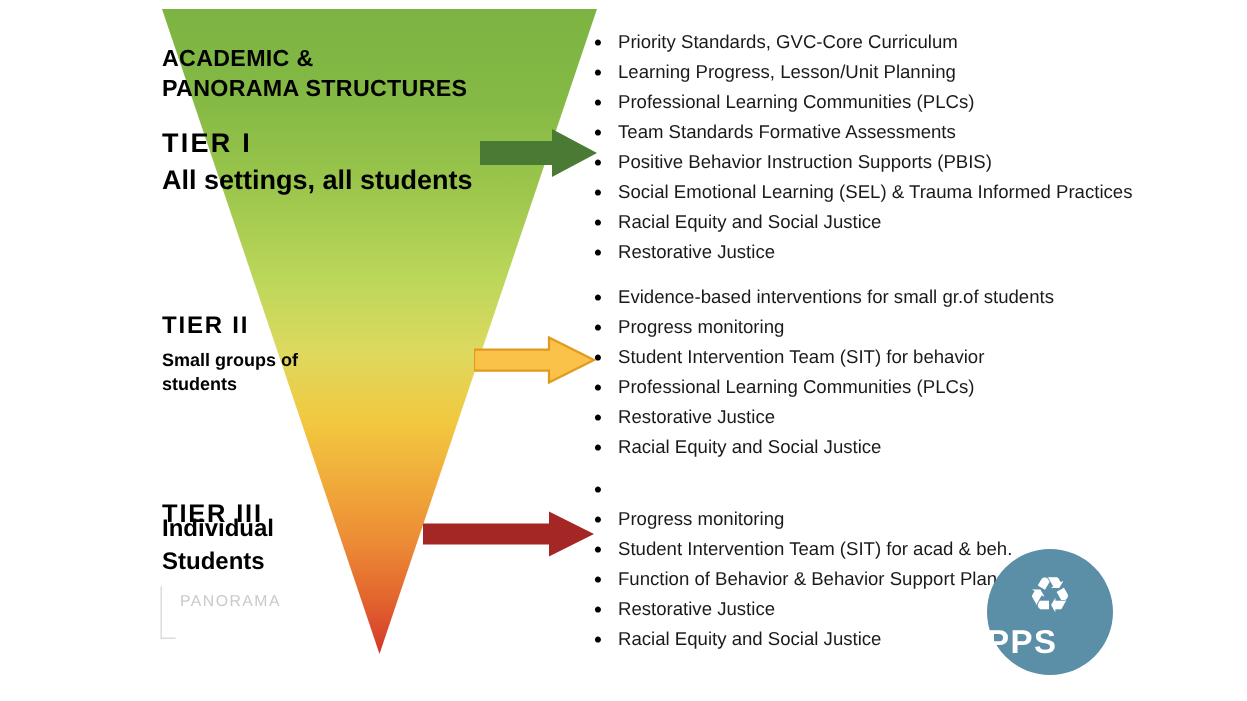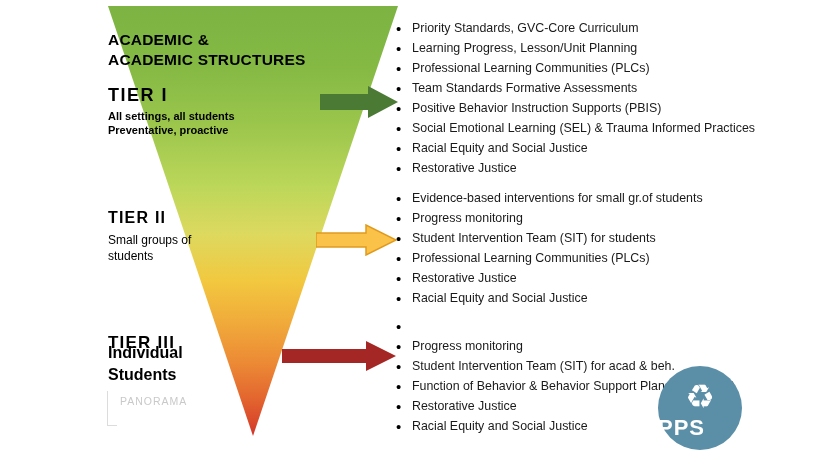--- a/index.html
+++ b/index.html
@@ -61,31 +61,31 @@
   }
   #tier1-title {
     top: 78px;
     font-weight: bold;
     font-size: 18px;
     letter-spacing: 1.5px;
   }
   #tier1-sub {
     top: 103px;
     font-weight: bold;
-    font-size: 11px;
+    font-size: 18px;
   }
   #tier2-title {
     top: 202px;
     font-weight: bold;
     font-size: 16px;
     letter-spacing: 1.2px;
   }
   #tier2-sub {
     top: 226px;
-    font-weight: normal;
+    font-weight: bold;
     font-size: 12px;
     line-height: 1.35;
   }
   #tier3-title {
     top: 326px;
     font-weight: bold;
     font-size: 17px;
     letter-spacing: 1.2px;
   }
   #tier3-sub {
@@ -184,27 +184,26 @@
   }
 </style>
 </head>
 <body>
 
 <div id="pyramid-wrap">
   <div id="pyramid-shape"></div>
 
   <div class="tier-text" id="header-block">
     <div>ACADEMIC &amp;</div>
-    <div>ACADEMIC STRUCTURES</div>
+    <div>PANORAMA STRUCTURES</div>
   </div>
 
   <div class="tier-text" id="tier1-title">TIER I</div>
   <div class="tier-text" id="tier1-sub">
     <div>All settings, all students</div>
-    <div>Preventative, proactive</div>
   </div>
 
   <div class="tier-text" id="tier2-title">TIER II</div>
   <div class="tier-text" id="tier2-sub">
     <div>Small groups of</div>
     <div>students</div>
   </div>
 
   <div class="tier-text" id="tier3-title">TIER III</div>
   <div class="tier-text" id="tier3-sub">
@@ -264,21 +263,21 @@
   <div class="bullet-row">
     <span class="bullet-dot">•</span>
     <span class="bullet-text">Evidence-based interventions for small gr.of students</span>
   </div>
   <div class="bullet-row">
     <span class="bullet-dot">•</span>
     <span class="bullet-text">Progress monitoring</span>
   </div>
   <div class="bullet-row">
     <span class="bullet-dot">•</span>
-    <span class="bullet-text">Student Intervention Team (SIT) for students</span>
+    <span class="bullet-text">Student Intervention Team (SIT) for behavior</span>
   </div>
   <div class="bullet-row">
     <span class="bullet-dot">•</span>
     <span class="bullet-text">Professional Learning Communities (PLCs)</span>
   </div>
   <div class="bullet-row">
     <span class="bullet-dot">•</span>
     <span class="bullet-text">Restorative Justice</span>
   </div>
   <div class="bullet-row">

